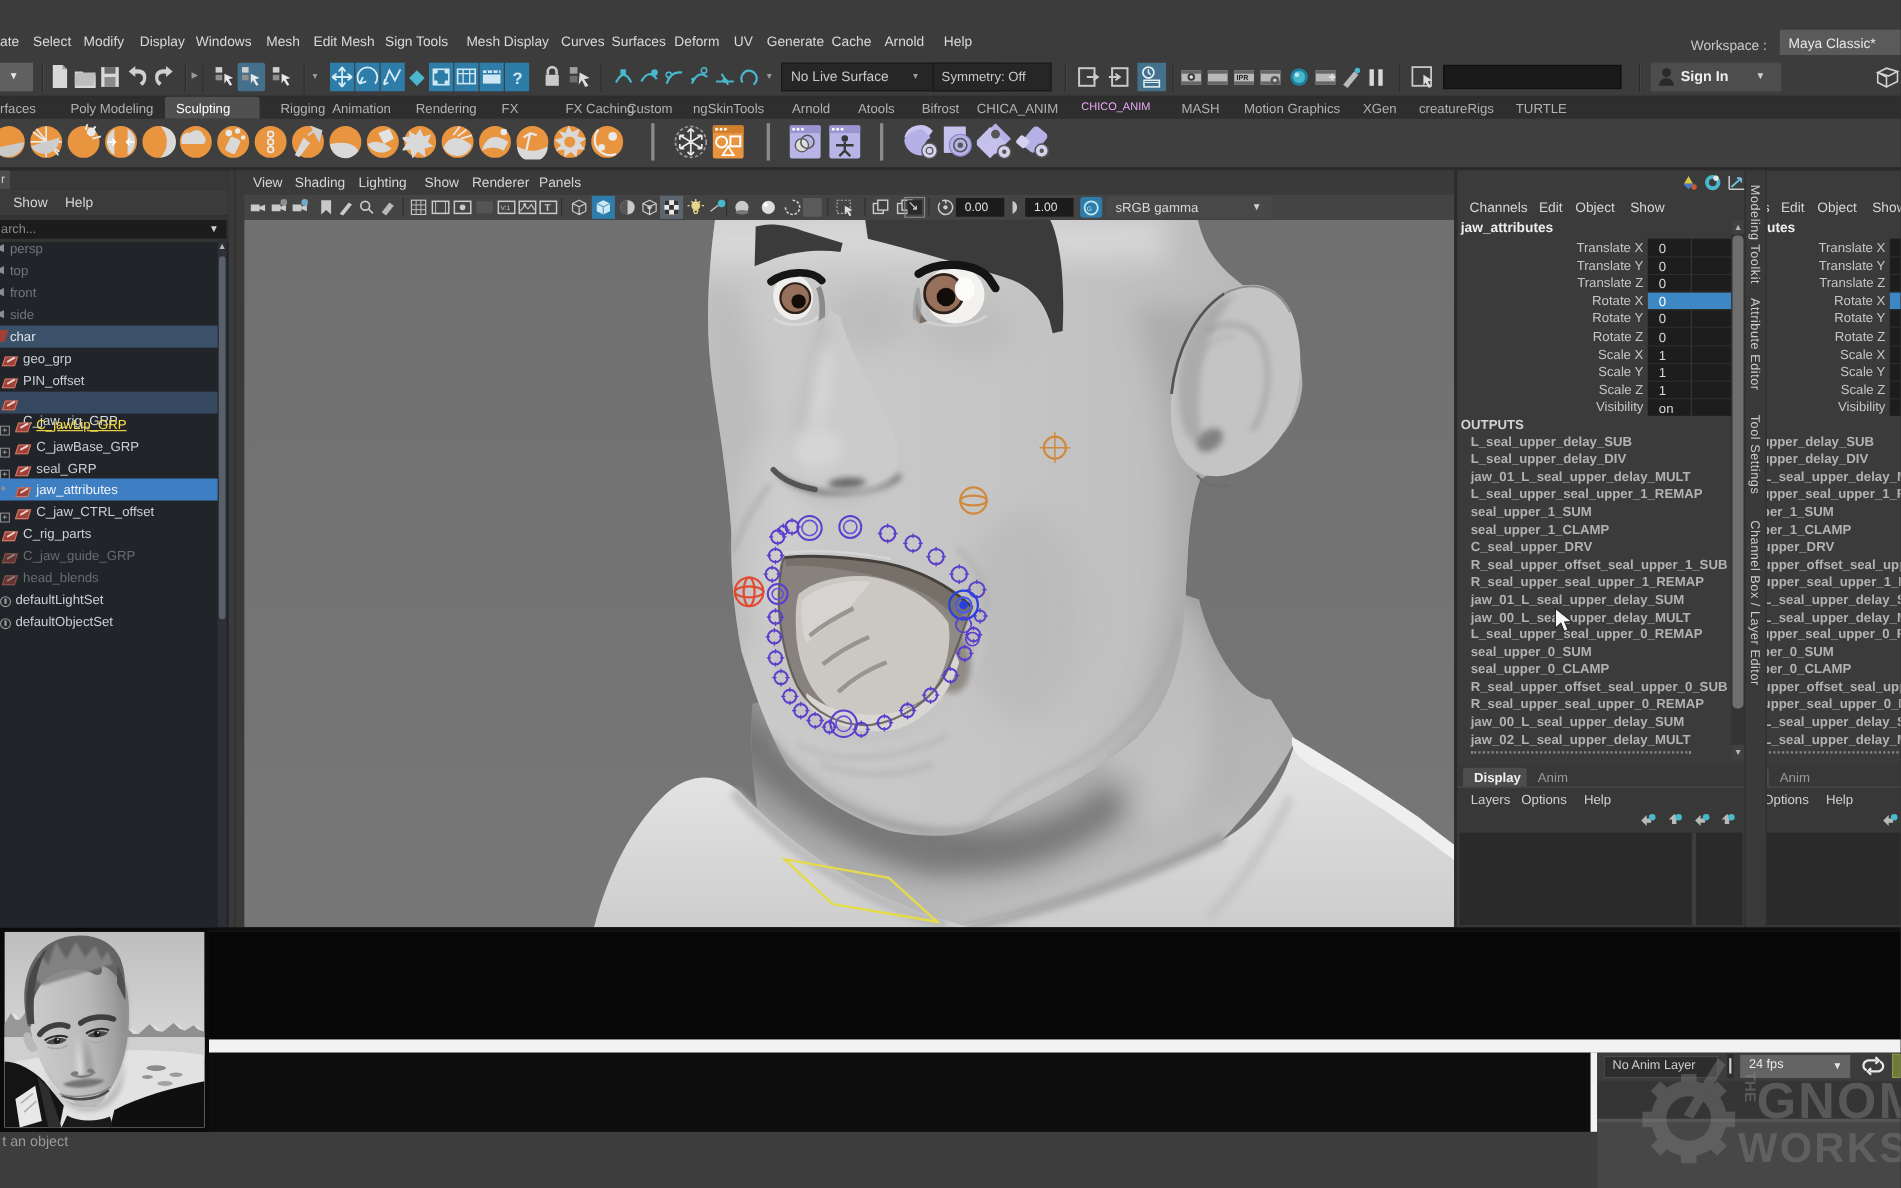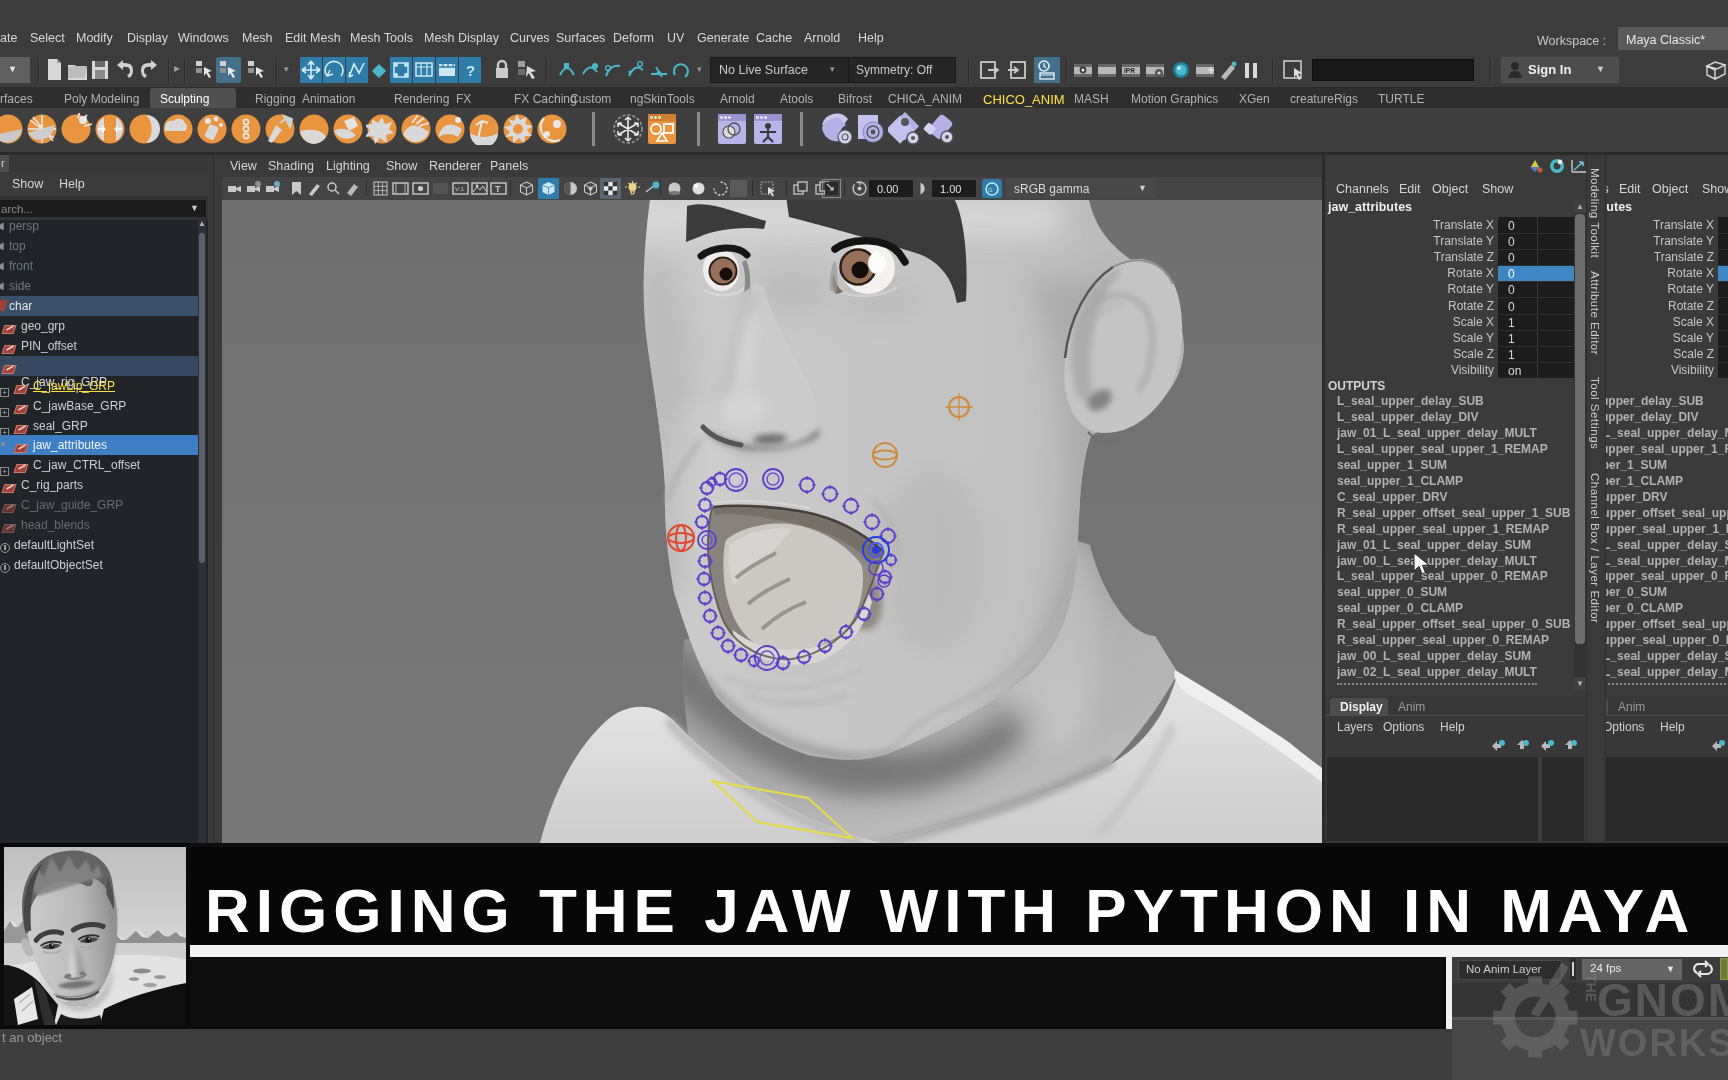--- a/index.html
+++ b/index.html
@@ -7,21 +7,21 @@
 <div id="root">
 
 <div style="position:absolute;left:0px;top:0px;width:1728px;height:52px;background:#3c3c3c;"></div>
 <div style="position:absolute;left:0px;top:32px;font-size:12.5px;color:#d9d9d9;font-weight:normal;letter-spacing:0;white-space:nowrap;line-height:1;">ate</div>
 <div style="position:absolute;left:30px;top:32px;font-size:12.5px;color:#d9d9d9;font-weight:normal;letter-spacing:0;white-space:nowrap;line-height:1;">Select</div>
 <div style="position:absolute;left:76px;top:32px;font-size:12.5px;color:#d9d9d9;font-weight:normal;letter-spacing:0;white-space:nowrap;line-height:1;">Modify</div>
 <div style="position:absolute;left:127px;top:32px;font-size:12.5px;color:#d9d9d9;font-weight:normal;letter-spacing:0;white-space:nowrap;line-height:1;">Display</div>
 <div style="position:absolute;left:178px;top:32px;font-size:12.5px;color:#d9d9d9;font-weight:normal;letter-spacing:0;white-space:nowrap;line-height:1;">Windows</div>
 <div style="position:absolute;left:242px;top:32px;font-size:12.5px;color:#d9d9d9;font-weight:normal;letter-spacing:0;white-space:nowrap;line-height:1;">Mesh</div>
 <div style="position:absolute;left:285px;top:32px;font-size:12.5px;color:#d9d9d9;font-weight:normal;letter-spacing:0;white-space:nowrap;line-height:1;">Edit Mesh</div>
-<div style="position:absolute;left:350px;top:32px;font-size:12.5px;color:#d9d9d9;font-weight:normal;letter-spacing:0;white-space:nowrap;line-height:1;">Mesh Tools</div>
+<div style="position:absolute;left:350px;top:32px;font-size:12.5px;color:#d9d9d9;font-weight:normal;letter-spacing:0;white-space:nowrap;line-height:1;">Sign Tools</div>
 <div style="position:absolute;left:424px;top:32px;font-size:12.5px;color:#d9d9d9;font-weight:normal;letter-spacing:0;white-space:nowrap;line-height:1;">Mesh Display</div>
 <div style="position:absolute;left:510px;top:32px;font-size:12.5px;color:#d9d9d9;font-weight:normal;letter-spacing:0;white-space:nowrap;line-height:1;">Curves</div>
 <div style="position:absolute;left:556px;top:32px;font-size:12.5px;color:#d9d9d9;font-weight:normal;letter-spacing:0;white-space:nowrap;line-height:1;">Surfaces</div>
 <div style="position:absolute;left:613px;top:32px;font-size:12.5px;color:#d9d9d9;font-weight:normal;letter-spacing:0;white-space:nowrap;line-height:1;">Deform</div>
 <div style="position:absolute;left:667px;top:32px;font-size:12.5px;color:#d9d9d9;font-weight:normal;letter-spacing:0;white-space:nowrap;line-height:1;">UV</div>
 <div style="position:absolute;left:697px;top:32px;font-size:12.5px;color:#d9d9d9;font-weight:normal;letter-spacing:0;white-space:nowrap;line-height:1;">Generate</div>
 <div style="position:absolute;left:756px;top:32px;font-size:12.5px;color:#d9d9d9;font-weight:normal;letter-spacing:0;white-space:nowrap;line-height:1;">Cache</div>
 <div style="position:absolute;left:804px;top:32px;font-size:12.5px;color:#d9d9d9;font-weight:normal;letter-spacing:0;white-space:nowrap;line-height:1;">Arnold</div>
 <div style="position:absolute;left:858px;top:32px;font-size:12.5px;color:#d9d9d9;font-weight:normal;letter-spacing:0;white-space:nowrap;line-height:1;">Help</div>
 <div style="position:absolute;left:1537px;top:35px;font-size:12.5px;color:#c9c9c9;font-weight:normal;letter-spacing:0;white-space:nowrap;line-height:1;">Workspace :</div>
@@ -219,30 +219,30 @@
 <div style="position:absolute;left:1528px;top:63px;font-size:13px;color:#f0f0f0;font-weight:bold;letter-spacing:0;white-space:nowrap;line-height:1;text-align:center;">Sign In</div>
 <div style="position:absolute;left:1596px;top:65px;font-size:9px;color:#cfcfcf;font-weight:normal;letter-spacing:0;white-space:nowrap;line-height:1;">▼</div>
 <svg style="position:absolute;left:1704px;top:58px;width:24px;height:24px;" viewBox="0 0 24 24">
       <path d="M3,8 l8,-4 10,3 -8,4 z M3,8 v9 l8,4 v-9 z M21,7 v9 l-10,5" fill="none" stroke="#d5d5d5" stroke-width="1.4"></path>
     </svg>
 <div style="position:absolute;left:0px;top:88px;width:1728px;height:20px;background:#2e2e2e;"></div>
 <div style="position:absolute;left:0px;top:93px;font-size:12px;color:#b2b2b2;font-weight:normal;letter-spacing:0;white-space:nowrap;line-height:1;">rfaces</div>
 <div style="position:absolute;left:64px;top:93px;font-size:12px;color:#b2b2b2;font-weight:normal;letter-spacing:0;white-space:nowrap;line-height:1;">Poly Modeling</div>
 <div style="position:absolute;left:255px;top:93px;font-size:12px;color:#b2b2b2;font-weight:normal;letter-spacing:0;white-space:nowrap;line-height:1;">Rigging</div>
 <div style="position:absolute;left:302px;top:93px;font-size:12px;color:#b2b2b2;font-weight:normal;letter-spacing:0;white-space:nowrap;line-height:1;">Animation</div>
-<div style="position:absolute;left:378px;top:93px;font-size:12px;color:#b2b2b2;font-weight:normal;letter-spacing:0;white-space:nowrap;line-height:1;margin-left:16px;">Rendering</div>
+<div style="position:absolute;left:378px;top:93px;font-size:12px;color:#b2b2b2;font-weight:normal;letter-spacing:0;white-space:nowrap;line-height:1;">Rendering</div>
 <div style="position:absolute;left:456px;top:93px;font-size:12px;color:#b2b2b2;font-weight:normal;letter-spacing:0;white-space:nowrap;line-height:1;">FX</div>
 <div style="position:absolute;left:488px;top:93px;font-size:12px;color:#b2b2b2;font-weight:normal;letter-spacing:0;white-space:nowrap;line-height:1;margin-left:26px;">FX Caching</div>
 <div style="position:absolute;left:570px;top:93px;font-size:12px;color:#b2b2b2;font-weight:normal;letter-spacing:0;white-space:nowrap;line-height:1;">Custom</div>
 <div style="position:absolute;left:630px;top:93px;font-size:12px;color:#b2b2b2;font-weight:normal;letter-spacing:0;white-space:nowrap;line-height:1;">ngSkinTools</div>
 <div style="position:absolute;left:720px;top:93px;font-size:12px;color:#b2b2b2;font-weight:normal;letter-spacing:0;white-space:nowrap;line-height:1;">Arnold</div>
 <div style="position:absolute;left:780px;top:93px;font-size:12px;color:#b2b2b2;font-weight:normal;letter-spacing:0;white-space:nowrap;line-height:1;">Atools</div>
 <div style="position:absolute;left:838px;top:93px;font-size:12px;color:#b2b2b2;font-weight:normal;letter-spacing:0;white-space:nowrap;line-height:1;">Bifrost</div>
 <div style="position:absolute;left:888px;top:93px;font-size:12px;color:#b2b2b2;font-weight:normal;letter-spacing:0;white-space:nowrap;line-height:1;">CHICA_ANIM</div>
-<div style="position:absolute;left:983px;top:93px;font-size:13px;color:#fde047;font-weight:normal;letter-spacing:0;white-space:nowrap;line-height:1;">CHICO_ANIM</div>
+<div style="position:absolute;left:983px;top:93px;font-size:10px;color:#f0abfc;font-weight:normal;letter-spacing:0;white-space:nowrap;line-height:1;">CHICO_ANIM</div>
 <div style="position:absolute;left:1074px;top:93px;font-size:12px;color:#b2b2b2;font-weight:normal;letter-spacing:0;white-space:nowrap;line-height:1;">MASH</div>
 <div style="position:absolute;left:1131px;top:93px;font-size:12px;color:#b2b2b2;font-weight:normal;letter-spacing:0;white-space:nowrap;line-height:1;">Motion Graphics</div>
 <div style="position:absolute;left:1239px;top:93px;font-size:12px;color:#b2b2b2;font-weight:normal;letter-spacing:0;white-space:nowrap;line-height:1;">XGen</div>
 <div style="position:absolute;left:1290px;top:93px;font-size:12px;color:#b2b2b2;font-weight:normal;letter-spacing:0;white-space:nowrap;line-height:1;">creatureRigs</div>
 <div style="position:absolute;left:1378px;top:93px;font-size:12px;color:#b2b2b2;font-weight:normal;letter-spacing:0;white-space:nowrap;line-height:1;">TURTLE</div>
 <div style="position:absolute;left:150px;top:88px;width:86px;height:20px;background:#505050;border-radius:3px 3px 0 0;"></div>
 <div style="position:absolute;left:160px;top:93px;font-size:12px;color:#ffffff;font-weight:normal;letter-spacing:0;white-space:nowrap;line-height:1;">Sculpting</div>
 <div style="position:absolute;left:0px;top:108px;width:1728px;height:44px;background:#3f3f3f;"></div>
 <svg style="position:absolute;left:-8px;top:113px;width:32px;height:32px;" viewBox="-16 -16 32 32">
       <circle cx="0" cy="0" r="14.5" fill="#e9953f"></circle>
@@ -989,21 +989,20 @@
 <div style="position:absolute;left:1586px;top:155px;width:20px;height:688px;background:#3a3a3a;border-left:1px solid #2e2e2e;border-right:1px solid #2e2e2e;"></div>
 <div style="position:absolute;left:1589px;top:168px;writing-mode:vertical-rl;font-size:11.5px;color:#cdcdcd;letter-spacing:0.5px;">Modeling Toolkit</div>
 <div style="position:absolute;left:1589px;top:271px;writing-mode:vertical-rl;font-size:11.5px;color:#cdcdcd;letter-spacing:0.5px;">Attribute Editor</div>
 <div style="position:absolute;left:1589px;top:377px;writing-mode:vertical-rl;font-size:11.5px;color:#cdcdcd;letter-spacing:0.5px;">Tool Settings</div>
 <div style="position:absolute;left:1589px;top:473px;writing-mode:vertical-rl;font-size:11.5px;color:#cdcdcd;letter-spacing:0.5px;">Channel Box / Layer Editor</div>
 <svg style="position:absolute;left:1412px;top:552px;width:20px;height:24px;" viewBox="0 0 20 24">
       <path d="M2,1 L2,19 L7,14.5 L10,22 L13.5,20.5 L10.5,13.5 L17,13 Z" fill="#f5f5f5" stroke="#222" stroke-width="1"></path>
     </svg>
 <div style="position:absolute;left:190px;top:847px;width:1538px;height:98px;background:#070707;"></div>
 <div style="position:absolute;left:190px;top:843px;width:1538px;height:4px;background:#0e0e0e;"></div>
-<div style="position:absolute;left:205px;top:880px;font-size:62px;color:#ffffff;font-weight:bold;letter-spacing:6px;white-space:nowrap;line-height:1;">RIGGING THE JAW WITH PYTHON IN MAYA</div>
 <div style="position:absolute;left:190px;top:945px;width:1538px;height:12px;background:#f2f2f2;"></div>
 <div style="position:absolute;left:190px;top:957px;width:1256px;height:72px;background:#0d0d0d;"></div>
 <div style="position:absolute;left:1446px;top:957px;width:6px;height:72px;background:#f2f2f2;"></div>
 <div style="position:absolute;left:1452px;top:957px;width:276px;height:26px;background:#3c3c3c;"></div>
 <div style="position:absolute;left:1458px;top:960px;width:104px;height:20px;background:#2d2d2d;border:1px solid #4a4a4a;"></div>
 <div style="position:absolute;left:1466px;top:964px;font-size:11.5px;color:#cccccc;font-weight:normal;letter-spacing:0;white-space:nowrap;line-height:1;">No Anim Layer</div>
 <div style="position:absolute;left:1570px;top:958px;width:6px;height:22px;background:#2d2d2d;"></div>
 <div style="position:absolute;left:1572px;top:962px;width:2px;height:14px;background:#d0d0d0;"></div>
 <div style="position:absolute;left:1582px;top:959px;width:100px;height:21px;background:#646464;"></div>
 <div style="position:absolute;left:1590px;top:963px;font-size:11.5px;color:#e8e8e8;font-weight:normal;letter-spacing:0;white-space:nowrap;line-height:1;">24 fps</div>

